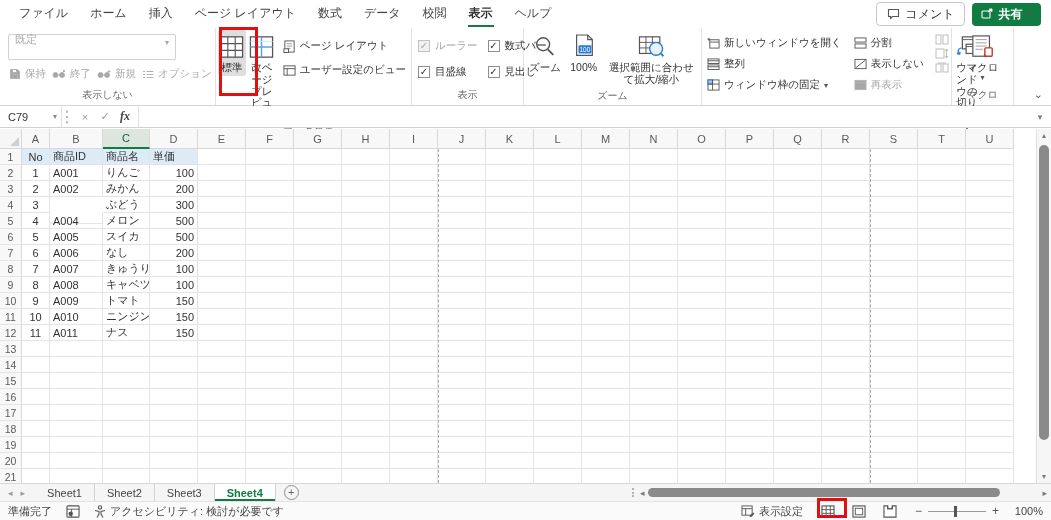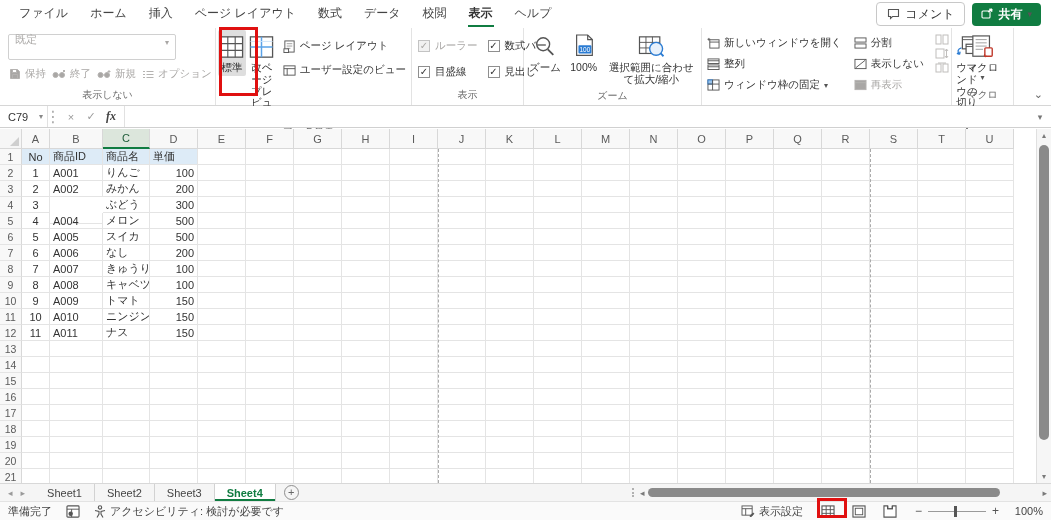--- a/index.html
+++ b/index.html
@@ -31,21 +31,21 @@
   .chk { display:flex; align-items:center; gap:5px; font-size:10.5px; color:#333; white-space:nowrap; }
   .box { width:12px; height:12px; border:1px solid #8f8f8f; background:#fff; display:flex; align-items:center; justify-content:center; font-size:10px; line-height:1; color:#333; }
   .box.dis { background:#f1f1f1; border-color:#c3c3c3; color:#a9a7a5; }
   .car { font-size:8px; color:#555; }
   .preset-dd { width:168px; height:21px; border:1px solid #d0d0d0; border-radius:2px; display:flex; align-items:flex-end; font-size:11px; color:#a9a7a5; padding:12px 6px; margin:4px 0 4px 6px; background:#fff; }
   .preset-dd .car { margin-left:auto; color:#b9b9b9; }
   .collapse-chevron { position:absolute; right:8px; bottom:4px; font-size:11px; color:#666; }
 
   
   .fbar { position:absolute; top:106px; left:0; right:0; height:22px; display:flex; align-items:stretch; background:#fff; border-bottom:1px solid #d0d0d0; }
-  .namebox { width:48px; display:flex; align-items:center; font-size:11px; color:#333; padding:0 4px 0 8px; border-right:1px solid #e1e1e1; }
+  .namebox { width:62px; display:flex; align-items:center; font-size:11px; color:#333; padding:0 4px 0 8px; border-right:1px solid #e1e1e1; }
   .namebox .car { margin-left:auto; color:#888; }
   .fbar-dots { width:10px; display:flex; align-items:center; justify-content:center; color:#aaa; }
   .fbtns { display:flex; align-items:center; gap:2px; padding:0 4px; border-right:1px solid #e1e1e1; }
   .fbtn { width:18px; text-align:center; font-size:11px; color:#9a9a9a; }
   .fx { font-family:Liberation Serif, serif; font-style:italic; font-weight:700; color:#444; font-size:12px; }
   .finput { flex:1; background:#fff; }
   .fexpand { width:22px; display:flex; align-items:center; justify-content:center; font-size:9px; color:#777; }
 
   
   .gridwrap { position:absolute; top:129px; left:0; right:0; height:354px; overflow:hidden; background:#fff; }

